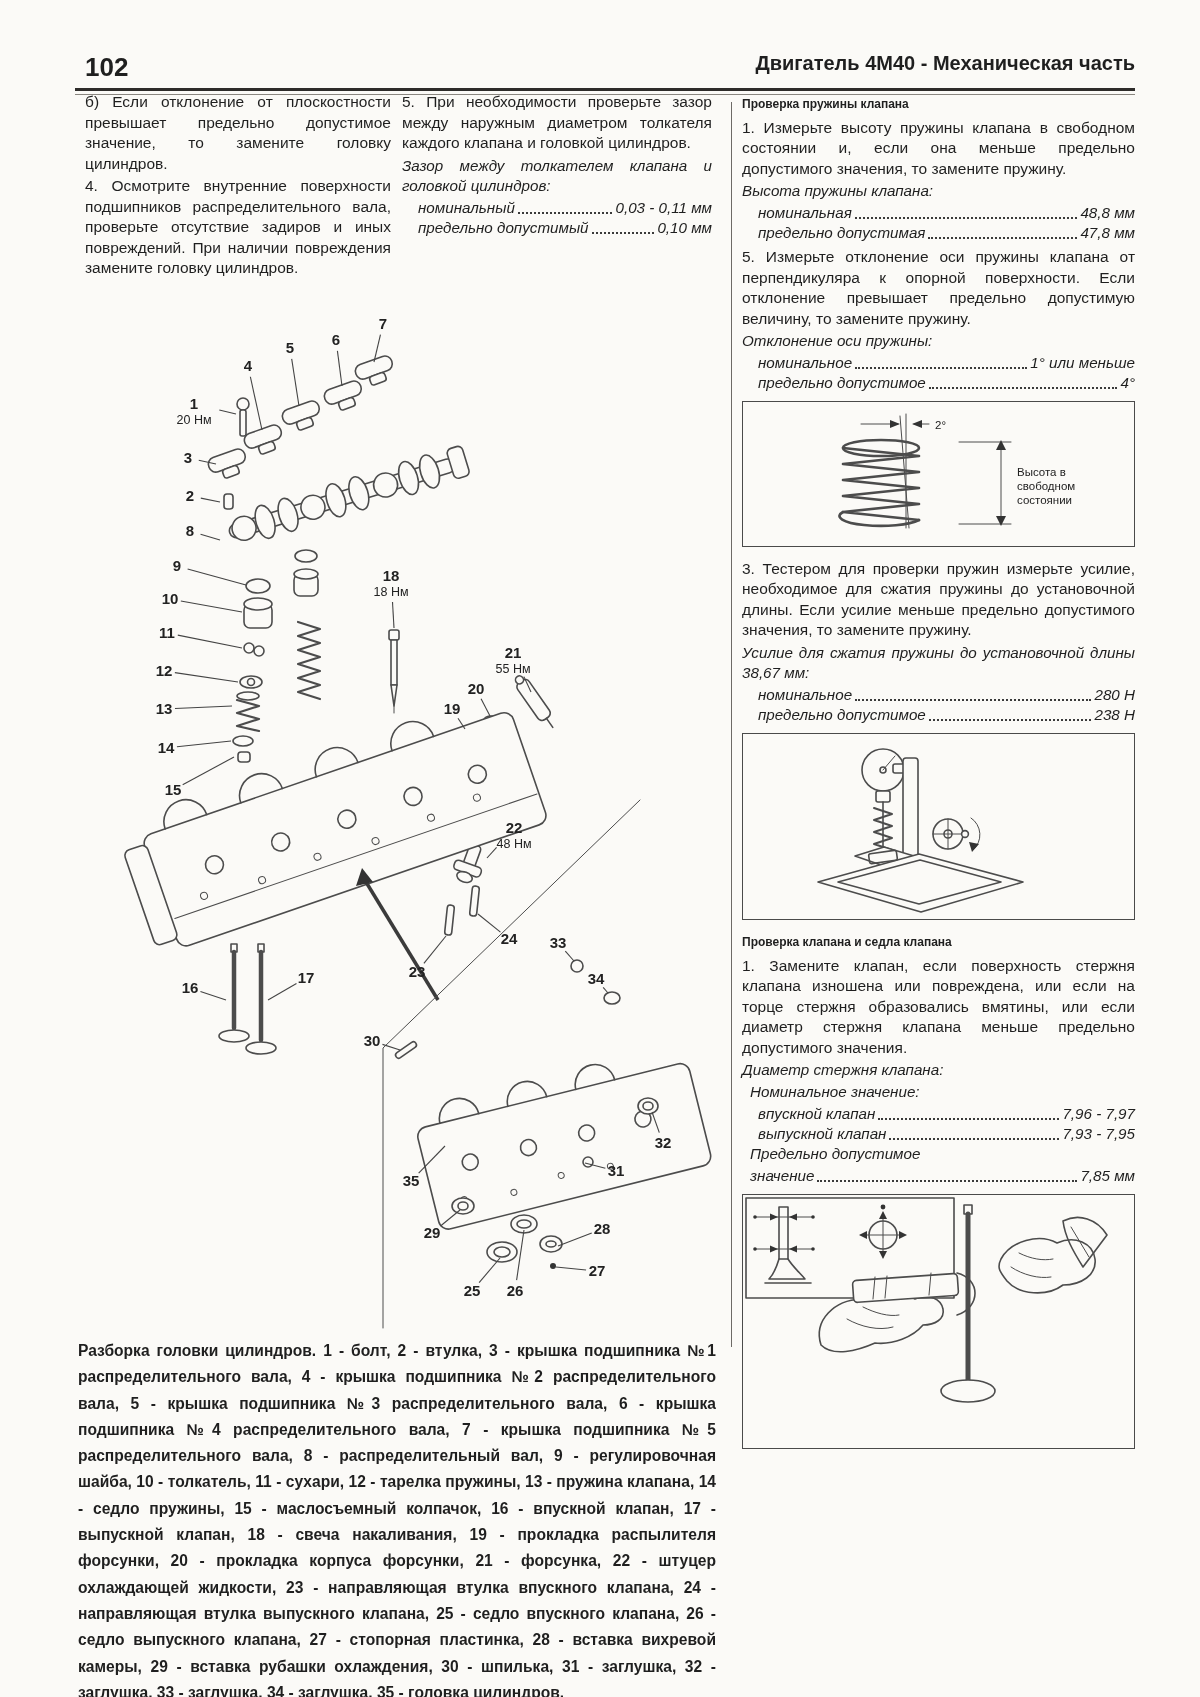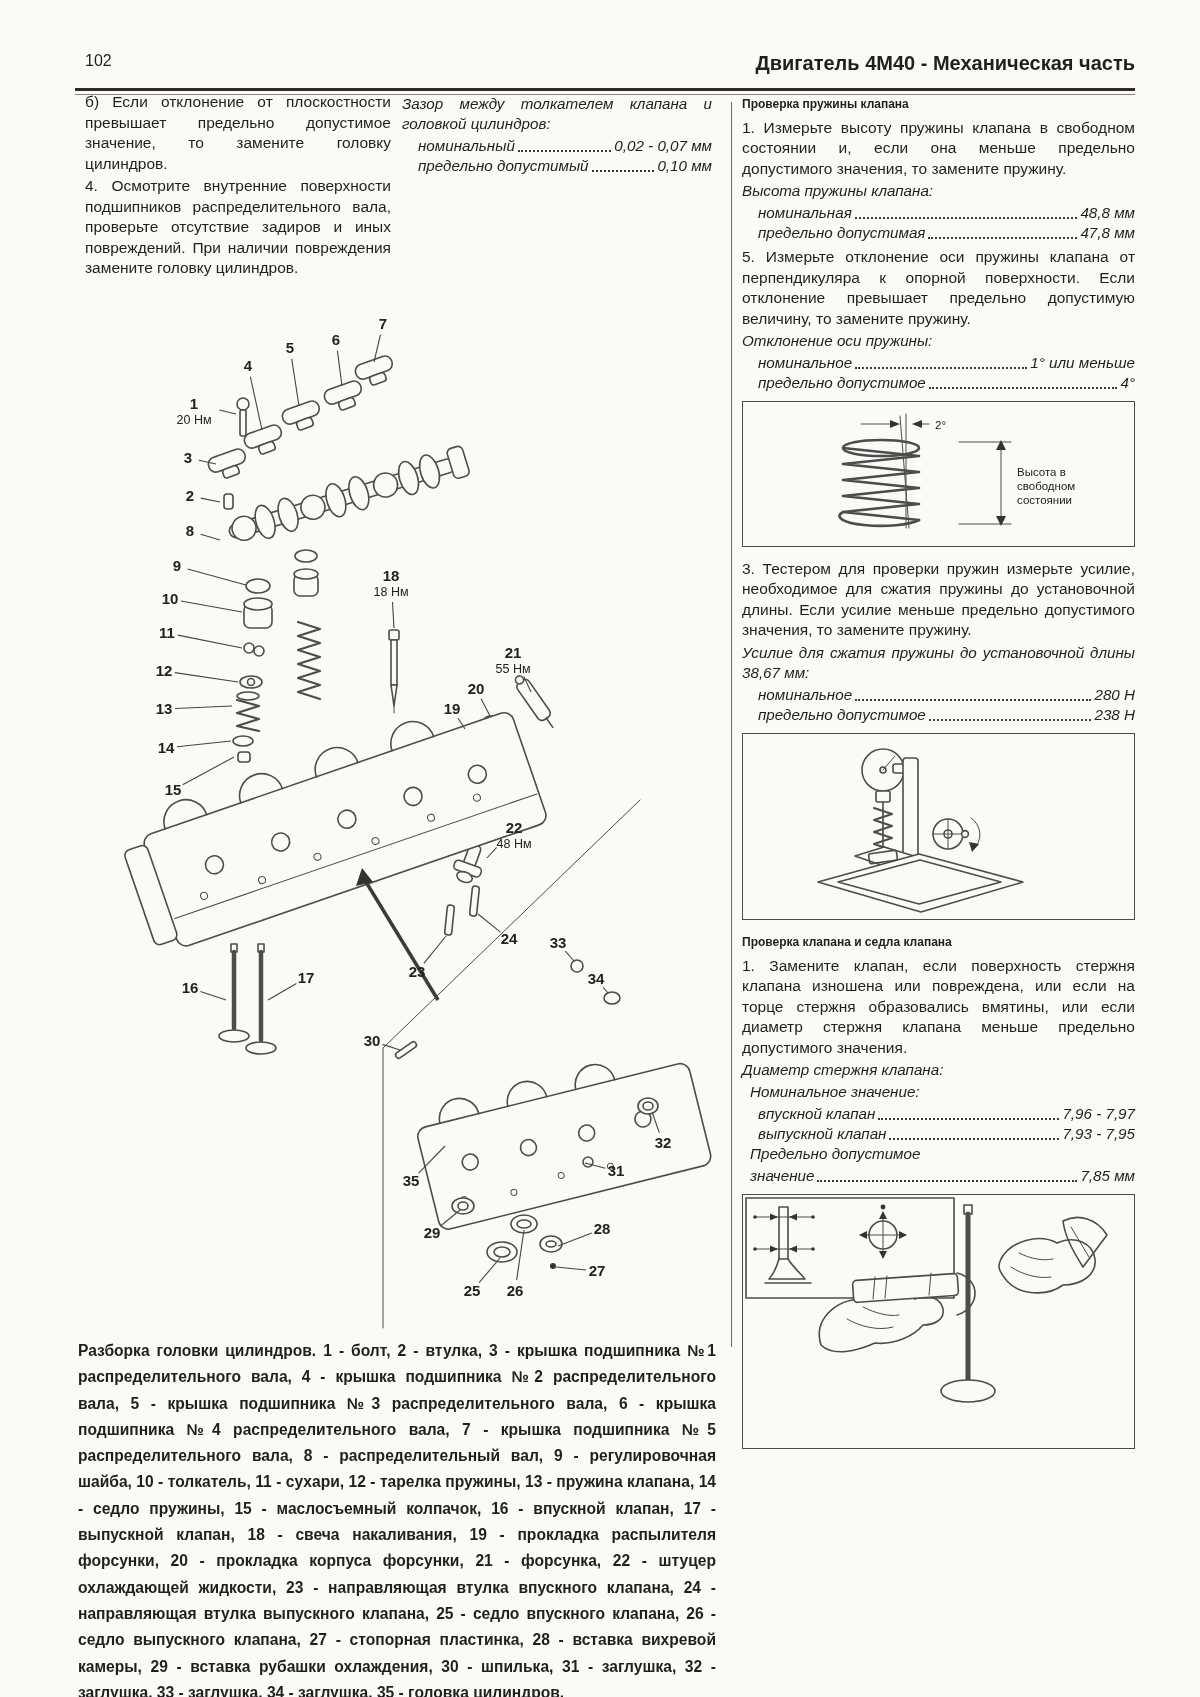--- a/index.html
+++ b/index.html
@@ -1,18 +1,18 @@
 <!DOCTYPE html>
 <html><head>
 <meta charset="utf-8">
 <style>
   html,body{margin:0;padding:0;background:#e8e6e1;}
   .page{position:relative;width:1200px;height:1697px;background:#fbfaf7;
         font-family:"Liberation Sans",sans-serif;color:#1f1f1f;overflow:hidden;}
-  .pagenum{position:absolute;left:85px;top:52px;font-size:16px;font-weight:normal;}
+  .pagenum{position:absolute;left:85px;top:52px;font-size:26px;font-weight:bold;}
   .ptitle{position:absolute;left:75px;top:52px;width:1060px;text-align:right;
           font-size:20px;font-weight:bold;}
   .hrule{position:absolute;left:75px;top:88px;width:1060px;height:3px;
          border-top:3px solid #2e2c2a;border-bottom:1px solid #8a8680;}
   .colrule{position:absolute;left:731px;top:102px;width:1px;height:1245px;background:#6d6a66;}
   .col{position:absolute;top:92px;font-size:15.5px;line-height:20.5px;}
   .col p{margin:0 0 2px;text-align:justify;}
   .c1{left:85px;width:306px;}
   .c2{left:402px;width:310px;}
   .rc{left:742px;width:393px;}
@@ -46,26 +46,27 @@
   <div class="ptitle">Двигатель 4М40 - Механическая часть</div>
   <div class="hrule"></div>
   <div class="colrule"></div>
 
   <div class="col c1">
     <p>б) Если отклонение от плоскостности превышает предельно допустимое значение, то замените головку цилиндров.</p>
     <p>4. Осмотрите внутренние поверхности подшипников распределительного вала, проверьте отсутствие задиров и иных повреждений. При наличии повреждения замените головку цилиндров.</p>
   </div>
 
   <div class="col c2">
+    <p>5. При необходимости проверьте зазор между наружным диаметром толкателя каждого клапана и головкой цилиндров.</p>
     <div class="spec">
       <p class="spec-title">Зазор между толкателем клапана и головкой цилиндров:</p>
       <div class="spec-row">
         <span class="sl">номинальный</span>
         <span class="dots"></span>
-        <span class="sv">0,02 - 0,07 мм</span>
+        <span class="sv">0,03 - 0,11 мм</span>
       </div>
       <div class="spec-row">
         <span class="sl">предельно допустимый</span>
         <span class="dots"></span>
         <span class="sv">0,10 мм</span>
       </div>
     </div>
   </div>
 
   <div class="col rc">

